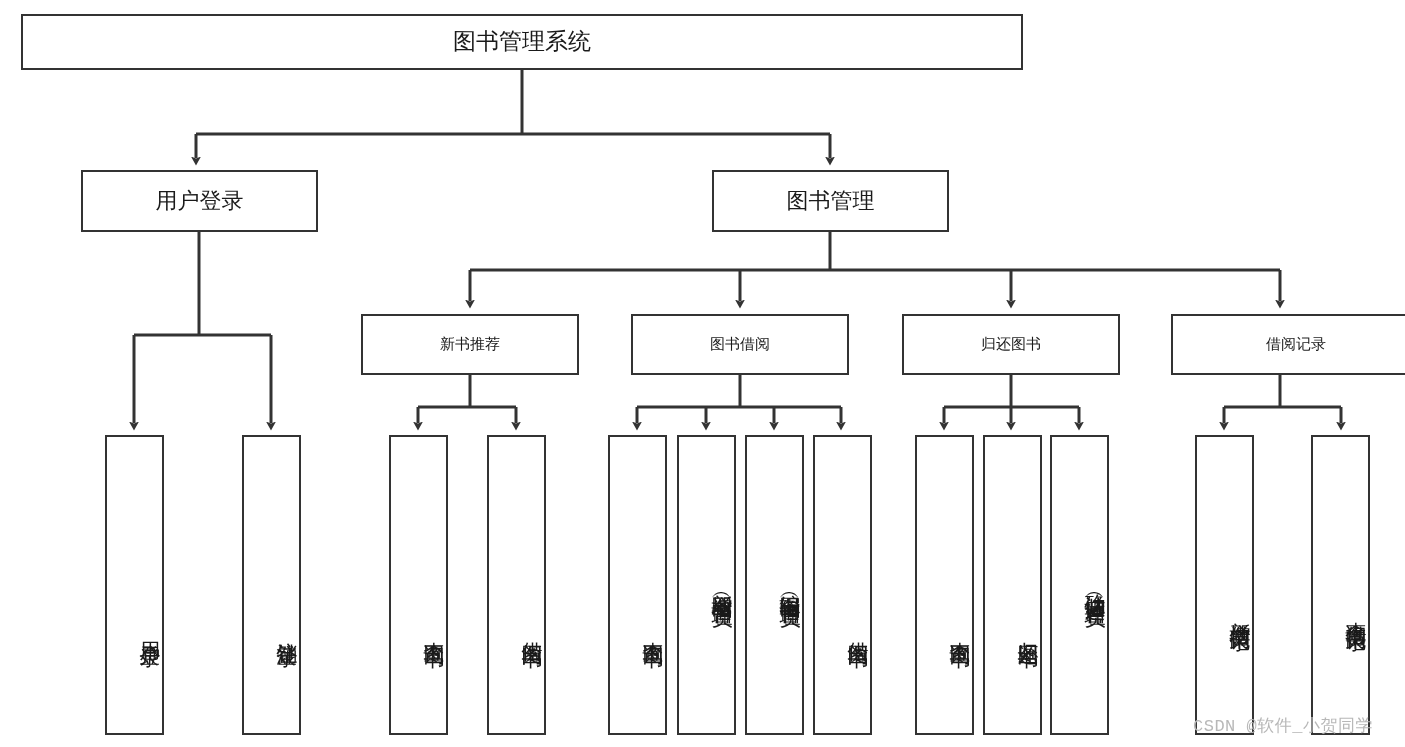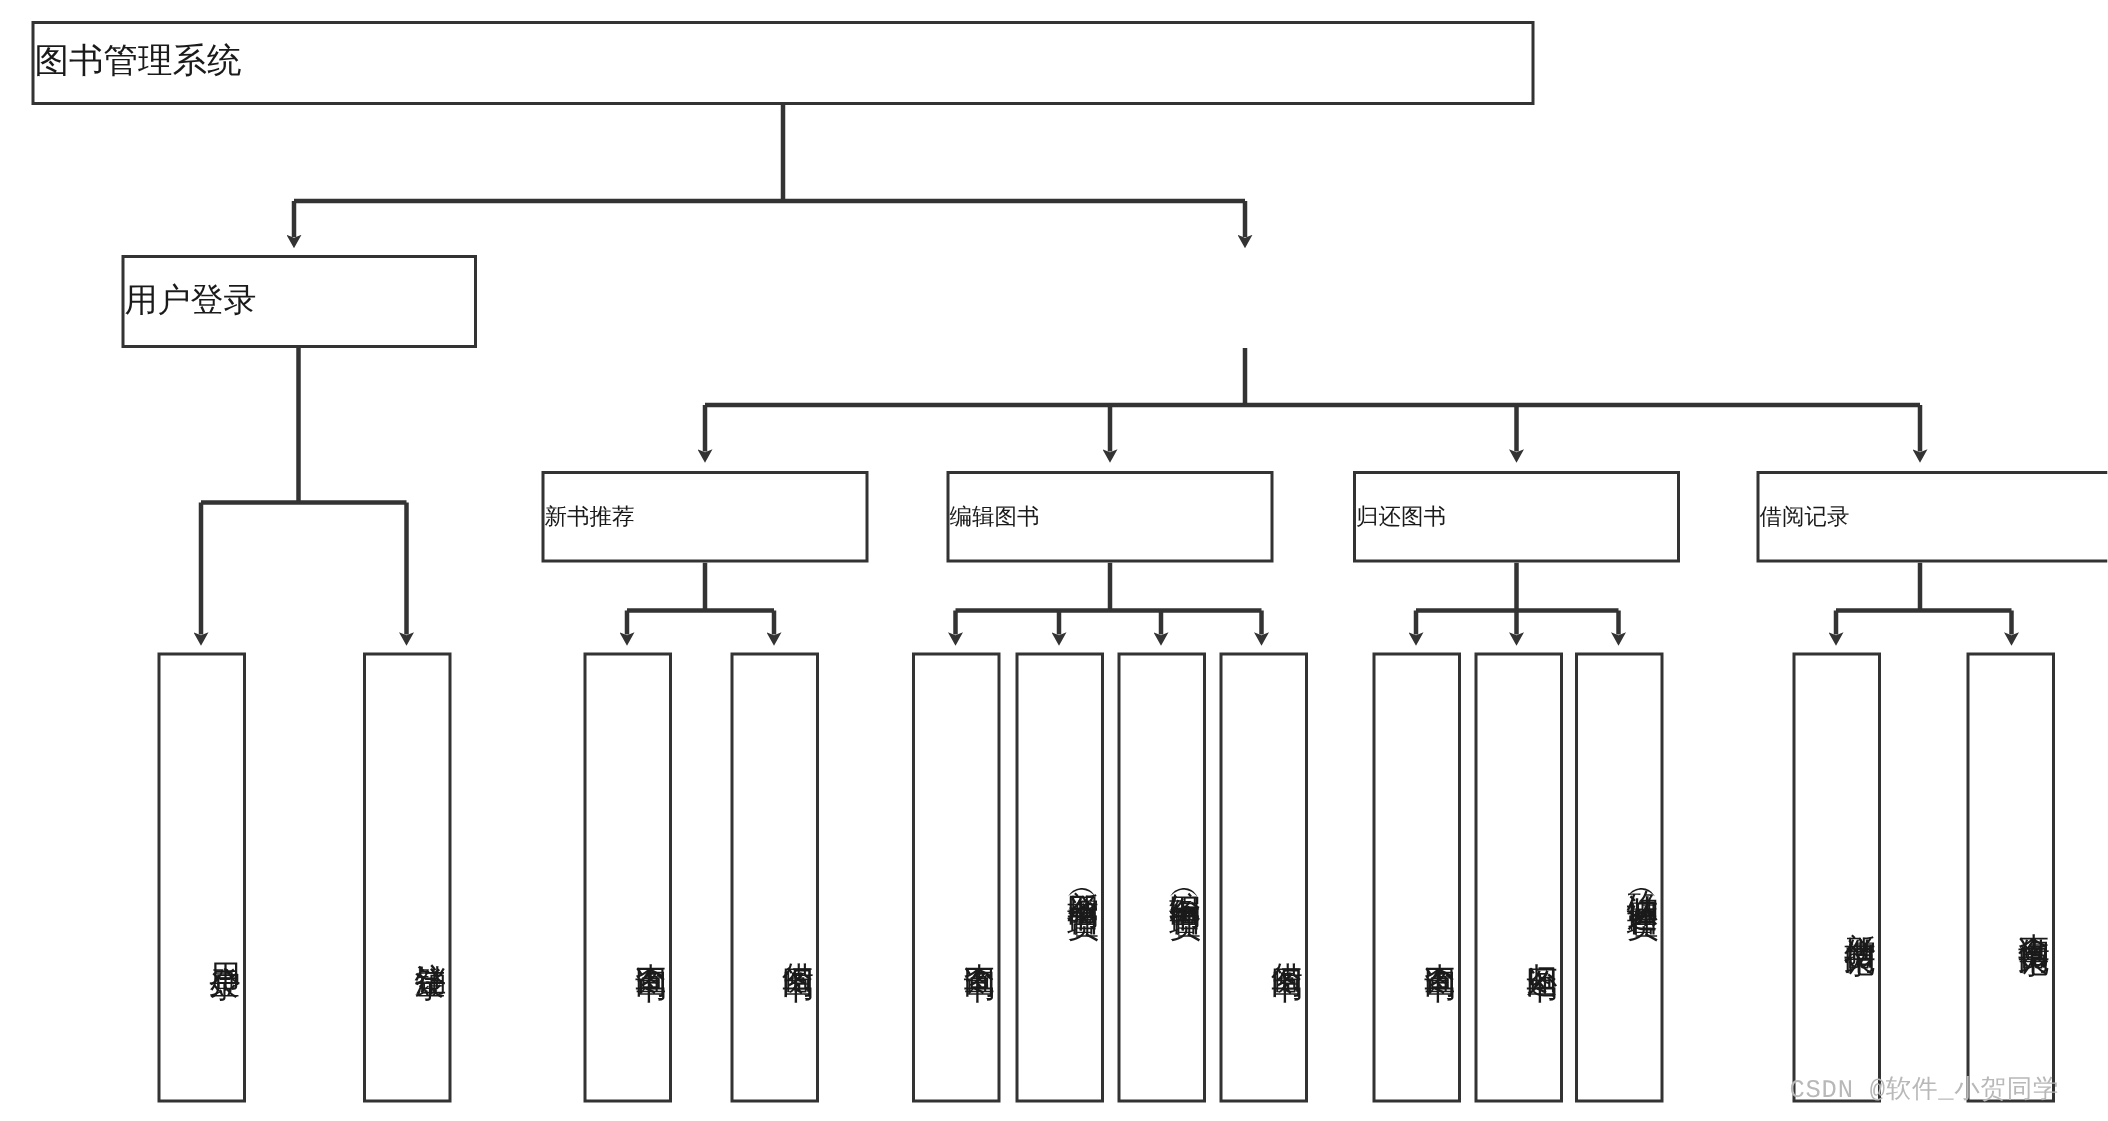--- a/index.html
+++ b/index.html
@@ -26,20 +26,21 @@
     height: 747px;
     pointer-events: none;
   }
   .node {
     position: absolute;
     box-sizing: border-box;
     border: 2.5px solid #333333;
     background: #ffffff;
     display: flex;
     align-items: center;
+    justify-content: center;
     color: #1a1a1a;
     text-align: center;
     line-height: 1.18;
   }
   .node-root {
     font-size: 23px;
   }
   .node-l1 {
     font-size: 22px;
   }
@@ -124,26 +125,29 @@
     </g>
   </svg>
 
   <div class="node node-root" style="left:21px; top:14px; width:1002px; height:56px;">
     <span>图书管理系统</span>
   </div>
 
   <div class="node node-l1" style="left:81px; top:170px; width:237px; height:62px;">
     <span>用户登录</span>
   </div>
+  <div class="node node-l1" style="left:712px; top:170px; width:237px; height:62px;">
+    <span>图书管理</span>
+  </div>
 
   <div class="node node-l2" style="left:361px; top:314px; width:218px; height:61px;">
     <span>新书推荐</span>
   </div>
   <div class="node node-l2" style="left:631px; top:314px; width:218px; height:61px;">
-    <span>编辑图书</span>
+    <span>图书借阅</span>
   </div>
   <div class="node node-l2" style="left:902px; top:314px; width:218px; height:61px;">
     <span>归还图书</span>
   </div>
   <div class="node node-l2" style="left:1171px; top:314px; width:250px; height:61px;">
     <span>借阅记录</span>
   </div>
 
   <div class="node node-leaf" style="left:105px; top:435px; width:59px; height:300px; padding-top:88px;">
     <span>用户登录</span>

